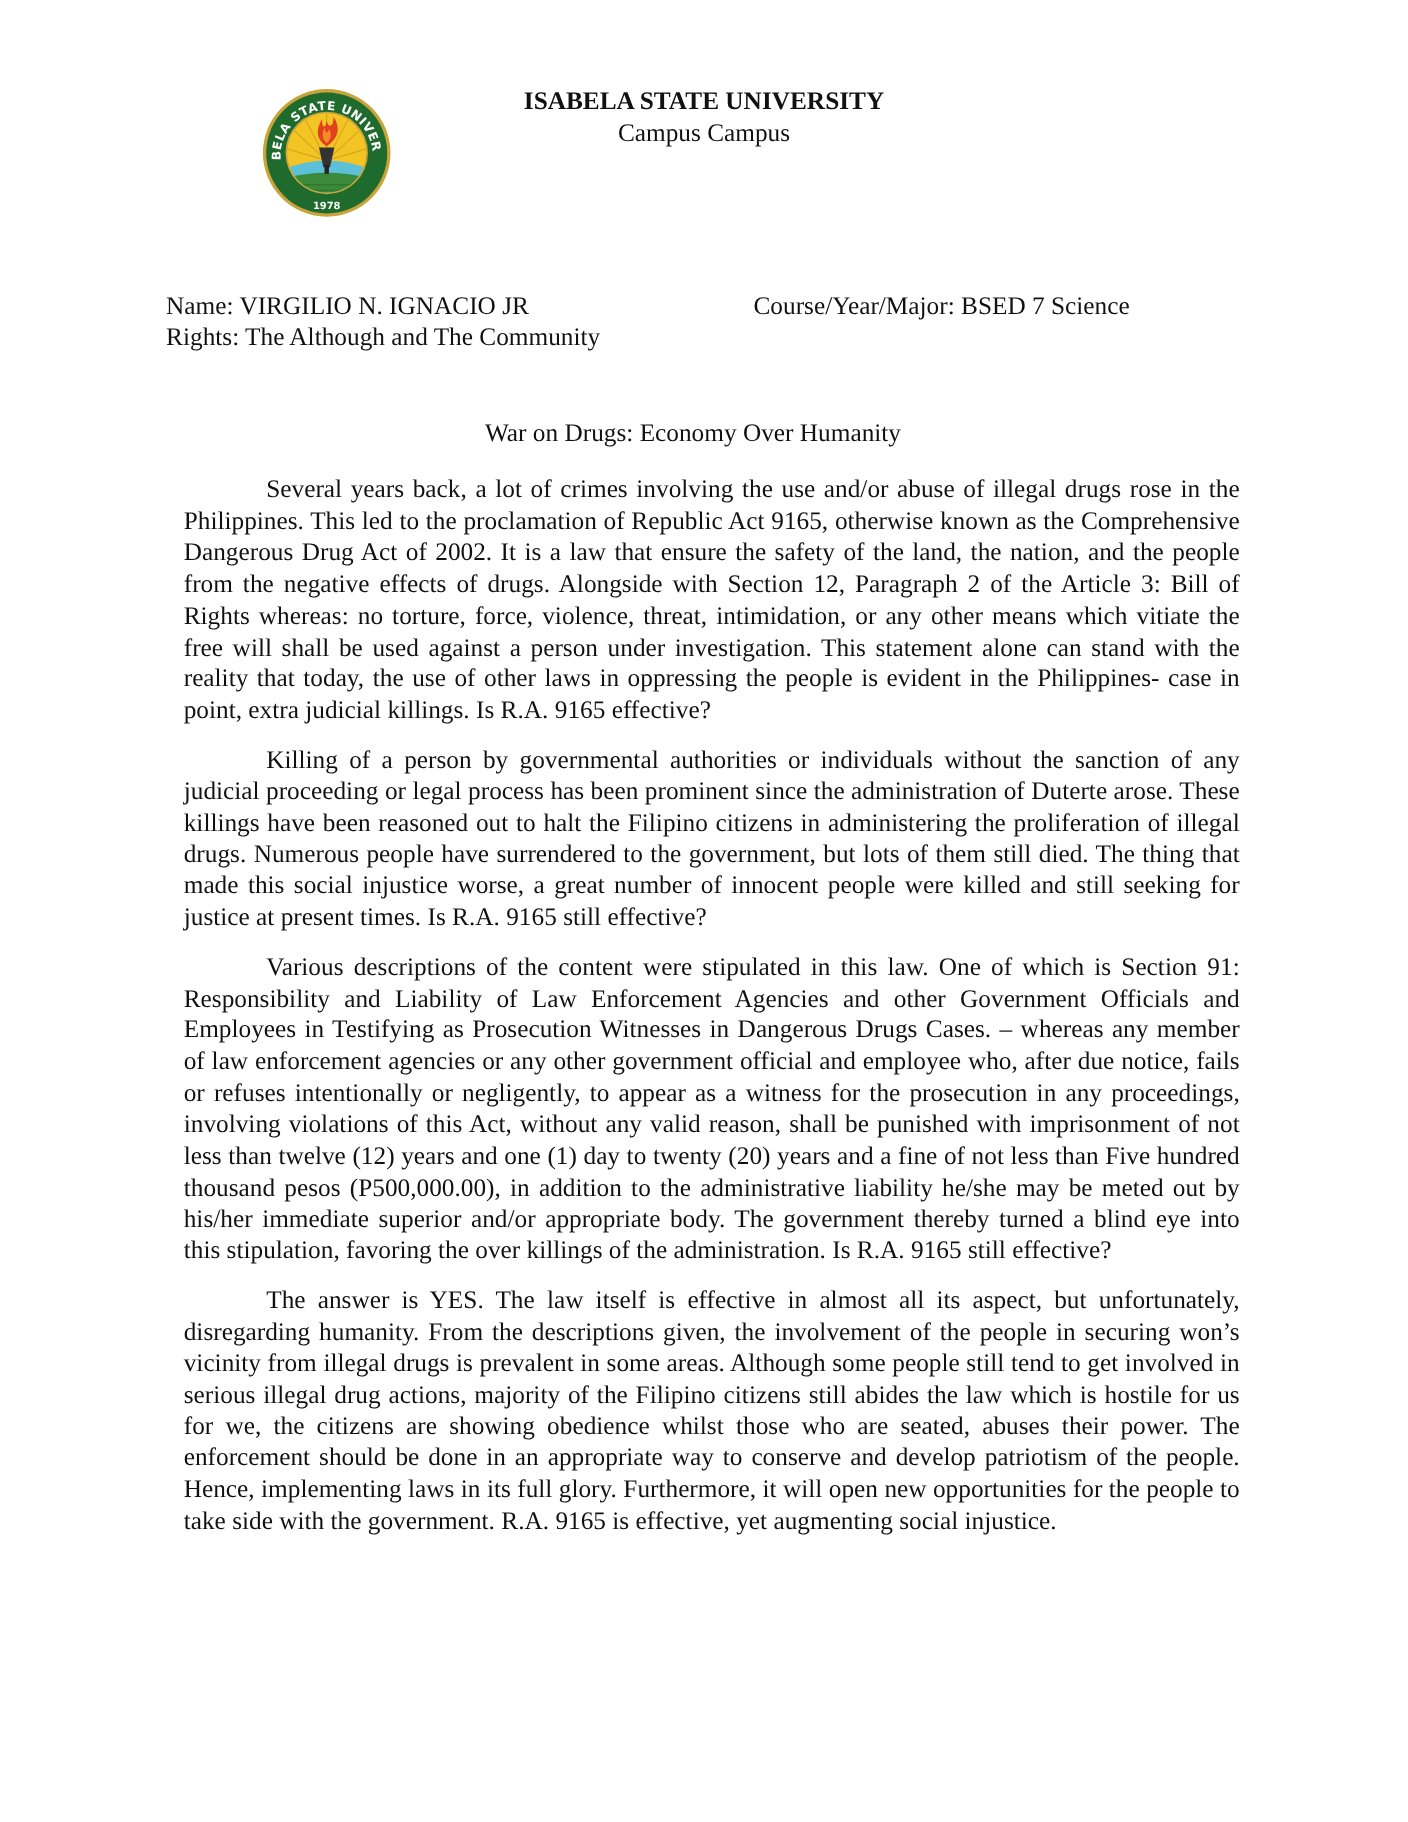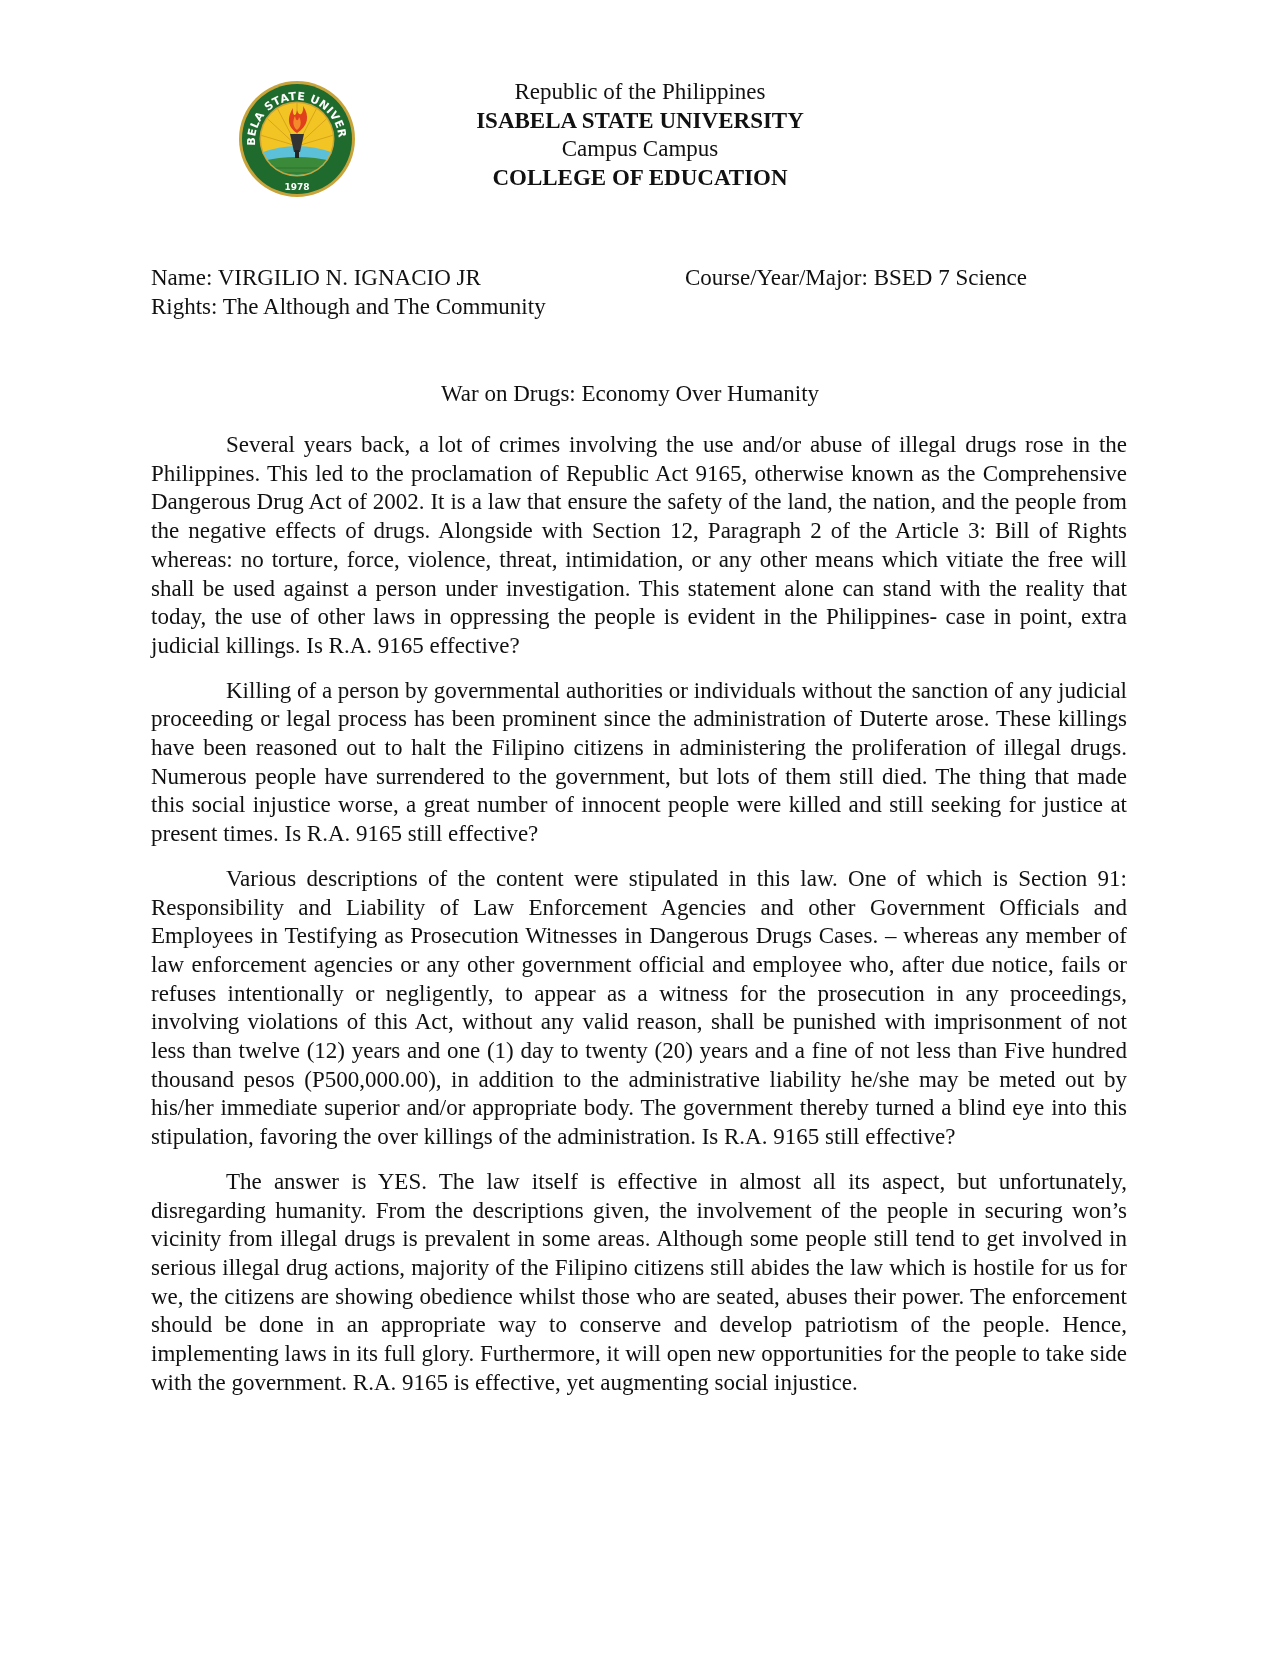--- a/index.html
+++ b/index.html
@@ -15,21 +15,21 @@
 
   .info { position: absolute; left: 151px; top: 264px; width: 976px; font-size: 23px; line-height: 28.7px; }
   .info .row { position: relative; height: 28.7px; white-space: nowrap; }
   .info .lbl { font-weight: normal; text-align: right; }
   .info .right { position: absolute; left: 534px; top: 0; }
 
   .title { position: absolute; left: 142px; top: 380px; width: 976px; text-align: center;
            font-size: 23px; line-height: 28.7px; }
 
   .body { position: absolute; left: 151px; top: 431px; width: 976px; font-size: 23px; line-height: 28.7px; }
-  .body p { margin: 0 0 16px 0; text-align: justify; text-indent: 75px; }
+  .body p { margin: 0 0 16px 16px; text-align: justify; text-indent: 75px; }
 </style>
 </head>
 <body>
 
 <div class="page">
 
   <div class="logo">
     <svg width="118" height="118" viewBox="0 0 118 118">
       <defs>
         <path id="ringTop" d="M 17 62 A 42 42 0 0 1 101 62"></path>
@@ -63,24 +63,22 @@
       <path d="M 59 53 C 48 46 50 36 55 28 C 54 36 58 38 59 30 C 61 38 66 34 65 26 C 72 36 70 46 59 53 Z" fill="#e0401c"></path>
       <path d="M 59 50 C 54 46 55 40 57 36 C 58 41 60 42 61 37 C 64 42 63 47 59 50 Z" fill="#f58a2a"></path>
       <text font-family="DejaVu Sans, sans-serif" font-size="11" font-weight="bold" fill="#ffffff" letter-spacing="0.5">
         <textPath href="#ringTop" startOffset="50%" text-anchor="middle">ISABELA STATE UNIVERSITY</textPath>
       </text>
       <text x="59" y="110" text-anchor="middle" font-family="DejaVu Sans, sans-serif" font-size="9" font-weight="bold" fill="#ffffff">1978</text>
     </svg>
   </div>
 
   <div class="header">
-    <div>Republic of the Philippines</div>
     <div class="b">ISABELA STATE UNIVERSITY</div>
     <div>Campus Campus</div>
-    <div class="b">COLLEGE OF EDUCATION</div>
   </div>
 
   <div class="info">
     <div class="row">
       <span class="lbl">Name:</span><span> VIRGILIO N. IGNACIO JR</span>
       <span class="right"><span class="lbl">Course/Year/Major:</span><span> BSED 7 Science</span></span>
     </div>
     <div class="row">
       <span class="lbl">Rights:</span><span> The Although and The Community</span>
     </div>

